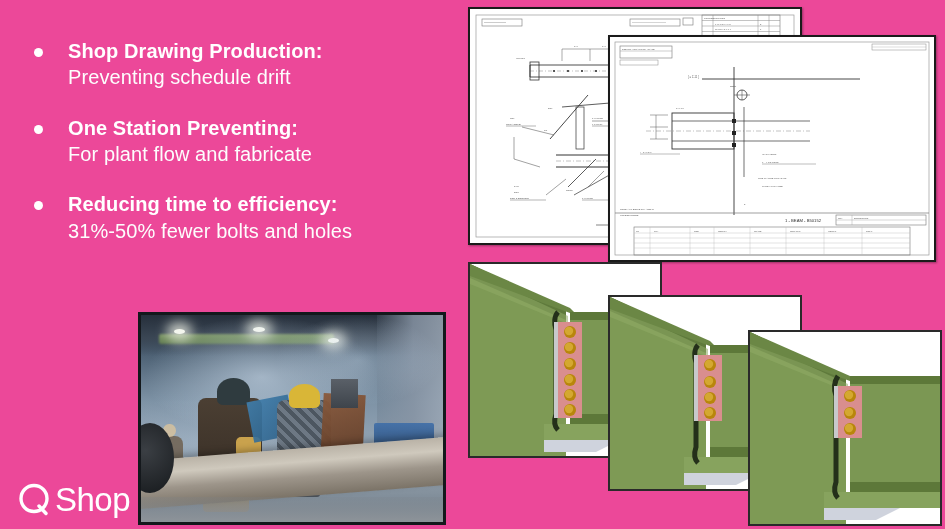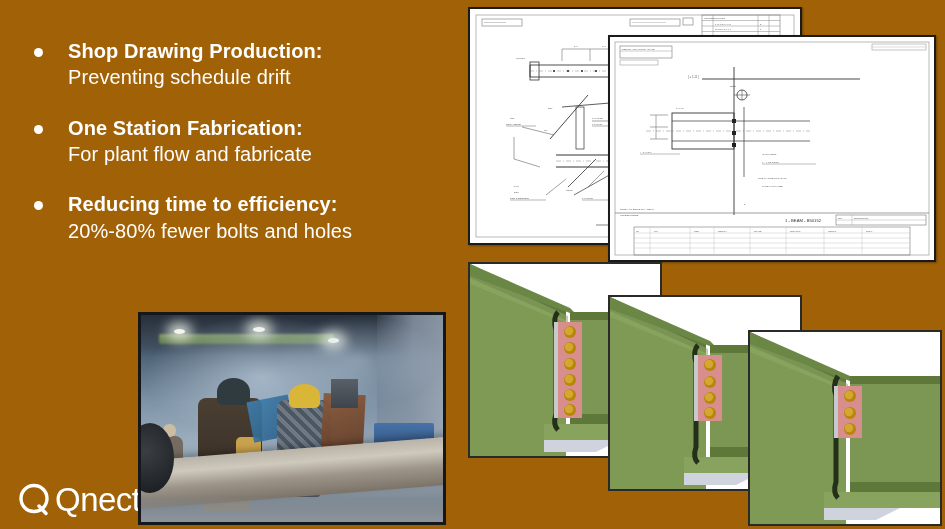--- a/index.html
+++ b/index.html
@@ -2,21 +2,21 @@
 <html><head>
 <meta charset="utf-8">
 <style>
   html,body{margin:0;padding:0;}
   body{
     width:945px;height:529px;overflow:hidden;
     font-family:"Liberation Sans", sans-serif;
     background:#8CC152;
     position:relative;
   }
-  .slide{position:absolute;inset:0;background:#a16207;}
+  .slide{position:absolute;inset:0;background:#ec4899;}
 
   
   .bullets{position:absolute;left:0;top:38px;width:450px;}
   .bullet-block{position:relative;margin-bottom:23px;padding-left:68px;}
   .bullet-dot{
     position:absolute;left:34px;top:10px;width:9px;height:9px;
     border-radius:50%;background:#ffffff;
   }
   .bullet-title{
     font-size:20px;font-weight:bold;color:#ffffff;line-height:1.32;
@@ -113,38 +113,38 @@
   <div class="bullets">
 
     <div class="bullet-block">
       <span class="bullet-dot"></span>
       <div class="bullet-title">Shop Drawing Production:</div>
       <div class="bullet-sub">Preventing schedule drift</div>
     </div>
 
     <div class="bullet-block">
       <span class="bullet-dot"></span>
-      <div class="bullet-title">One Station Fabrication:</div>
+      <div class="bullet-title">One Station Preventing:</div>
       <div class="bullet-sub">For plant flow and fabricate</div>
     </div>
 
     <div class="bullet-block">
       <span class="bullet-dot"></span>
       <div class="bullet-title">Reducing time to efficiency:</div>
-      <div class="bullet-sub">20%-80% fewer bolts and holes</div>
+      <div class="bullet-sub">31%-50% fewer bolts and holes</div>
     </div>
 
   </div>
 
   <div class="logo">
     <svg class="logo-mark" width="34" height="36" viewBox="0 0 34 36">
       <circle cx="16" cy="17.5" r="13" fill="none" stroke="#ffffff" stroke-width="3.4"></circle>
       <line x1="21" y1="25" x2="28" y2="32.5" stroke="#ffffff" stroke-width="3.4" stroke-linecap="round"></line>
     </svg>
-    <span class="logo-text">Qnect</span>
+    <span class="logo-text">Shop</span>
   </div>
 
   <div class="panel cad" style="left:468px;top:7px;width:330px;height:234px;">
     <svg viewBox="0 0 330 234" preserveAspectRatio="none">
       <rect x="0" y="0" width="330" height="234" fill="#ffffff"></rect>
       <rect x="6" y="6" width="318" height="222" fill="none" stroke="#9a9a9a" stroke-width="0.7"></rect>
 
       <rect x="12" y="10" width="40" height="7" fill="none" stroke="#777" stroke-width="0.6"></rect>
       <line x1="14" y1="13.5" x2="36" y2="13.5" stroke="#999" stroke-width="0.5"></line>
 

